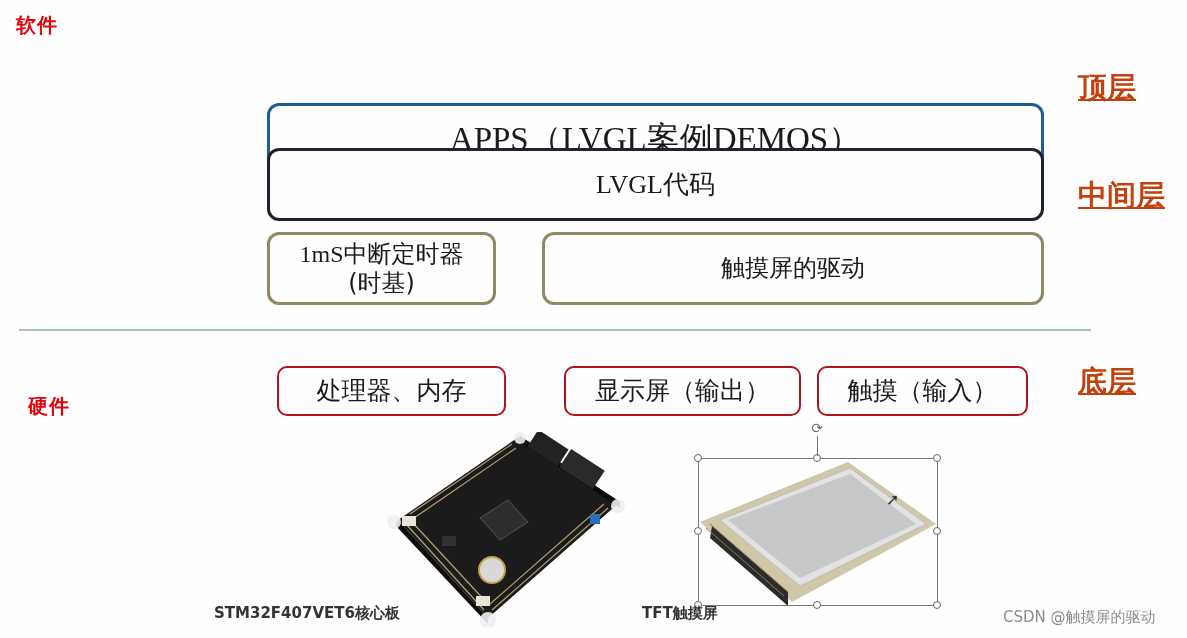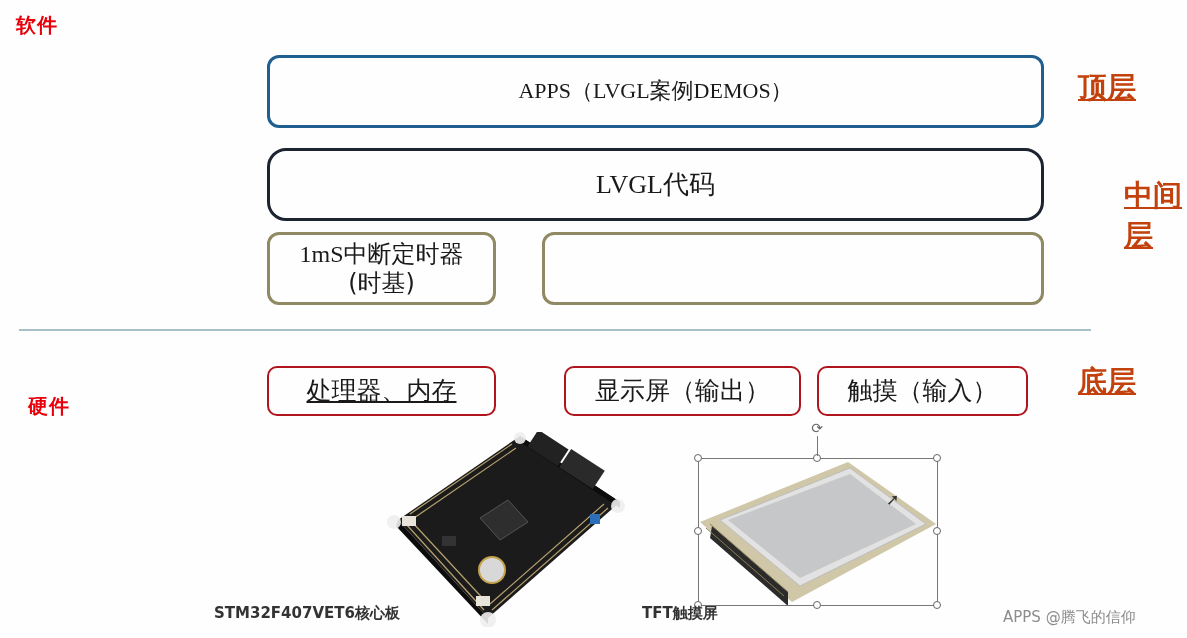--- a/index.html
+++ b/index.html
@@ -16,57 +16,58 @@
     .layer-label {
       color: #c2410c; font-weight: bold; font-size: 29px;
       font-family: "DejaVu Sans", sans-serif;
       text-decoration: underline;
     }
     .box {
       position: absolute; box-sizing: border-box; border-radius: 12px;
       display: flex; align-items: center; justify-content: center; flex-direction: column;
       background: #fefefe; color: #1a1a1a; text-align: center; line-height: 1.2;
     }
-    .box.top { border: 3px solid #1f5f8f; font-family: "Liberation Serif", "DejaVu Serif", serif; font-size: 22px; }
+    .box.top { border: 3px solid #1f5f8f; font-family: "Liberation Serif", "DejaVu Serif", serif; font-size: 33px; margin-top: 48px; }
     .box.mid { border: 3px solid #1c2430; font-family: "Liberation Serif", "DejaVu Serif", serif; font-size: 26px; }
     .box.drv { border: 3px solid #8f8a63; font-size: 24px; font-family: "DejaVu Sans", sans-serif; }
     .box.drv .serif { font-family: "Liberation Serif", "DejaVu Serif", serif; }
     .box.hw { border: 2px solid #b0141c; border-radius: 10px; font-size: 25px; font-family: "DejaVu Sans", sans-serif; }
     .divider { position: absolute; left: 19px; top: 329px; width: 1072px; height: 2px; background: #a7bfc6; }
     .caption { font-weight: bold; font-size: 15px; color: #333; font-family: "DejaVu Sans", sans-serif; }
     .watermark { font-size: 15px; color: #8c8c8c; font-family: "DejaVu Sans", sans-serif; }
     .handle { position: absolute; width: 8px; height: 8px; border: 1px solid #666; border-radius: 50%; background: #fff; box-sizing: border-box; }
     .sel-frame { position: absolute; left: 698px; top: 458px; width: 240px; height: 148px; border: 1px solid #777; box-sizing: border-box; }
   </style>
 </head>
 <body>
 
 <div class="abs side-label" style="left:16px; top:12px;">软件</div>
 <div class="abs side-label" style="left:28px; top:361px;margin-top:32px;">硬件</div>
 
 <div class="abs layer-label" style="left:1078px; top:68px;">顶层</div>
-<div class="abs layer-label" style="left:1078px; top:176px;margin-left:46px;">中间层</div>
+<div class="abs layer-label" style="left:1078px; top:176px;">中间层</div>
 <div class="abs layer-label" style="left:1078px; top:362px;">底层</div>
 
 <div class="box top" style="left:267px; top:55px; width:777px; height:73px;">
   <span>APPS（LVGL案例DEMOS）</span>
 </div>
-<div class="box mid" style="left:267px; top:148px; width:777px; height:73px;border-radius:19px;">
+<div class="box mid" style="left:267px; top:148px; width:777px; height:73px;">
   <span>LVGL代码</span>
 </div>
 <div class="box drv" style="left:267px; top:232px; width:229px; height:73px;">
   <span class="serif">1mS中断定时器</span>
   <span>(时基)</span>
 </div>
 <div class="box drv" style="left:542px; top:232px; width:502px; height:73px;">
+  <span>触摸屏的驱动</span>
 </div>
 
 <div class="divider"></div>
 
-<div class="box hw" style="left:267px; top:366px; width:229px; height:50px;text-decoration:underline;">
+<div class="box hw" style="left:277px; top:366px; width:229px; height:50px;">
   <span>处理器、内存</span>
 </div>
 <div class="box hw" style="left:564px; top:366px; width:237px; height:50px;">
   <span>显示屏（输出）</span>
 </div>
 <div class="box hw" style="left:817px; top:366px; width:211px; height:50px;">
   <span>触摸（输入）</span>
 </div>
 
 <div class="abs" style="left:380px; top:432px; width:245px; height:195px;">
@@ -126,13 +127,13 @@
 <div class="handle" style="left:694px; top:601px;"></div>
 <div class="handle" style="left:813px; top:601px;"></div>
 <div class="handle" style="left:933px; top:601px;"></div>
 <div class="abs" style="left:817px; top:436px; width:1px; height:20px; background:#777;"></div>
 <div class="abs" style="left:809px; top:420px; width:16px; height:16px; font-size:14px; line-height:16px; color:#666; text-align:center;">⟳</div>
 <div class="abs" style="left:886px; top:490px; font-size:16px; color:#333;">➚</div>
 
 <div class="abs caption" style="left:214px; top:604px;">STM32F407VET6核心板</div>
 <div class="abs caption" style="left:642px; top:604px;">TFT触摸屏</div>
 
-<div class="abs watermark" style="left:1003px; top:608px;">APPS @腾飞的信仰</div>
+<div class="abs watermark" style="left:1003px; top:608px;">CSDN @触摸屏的驱动</div>
 
 </body></html>

